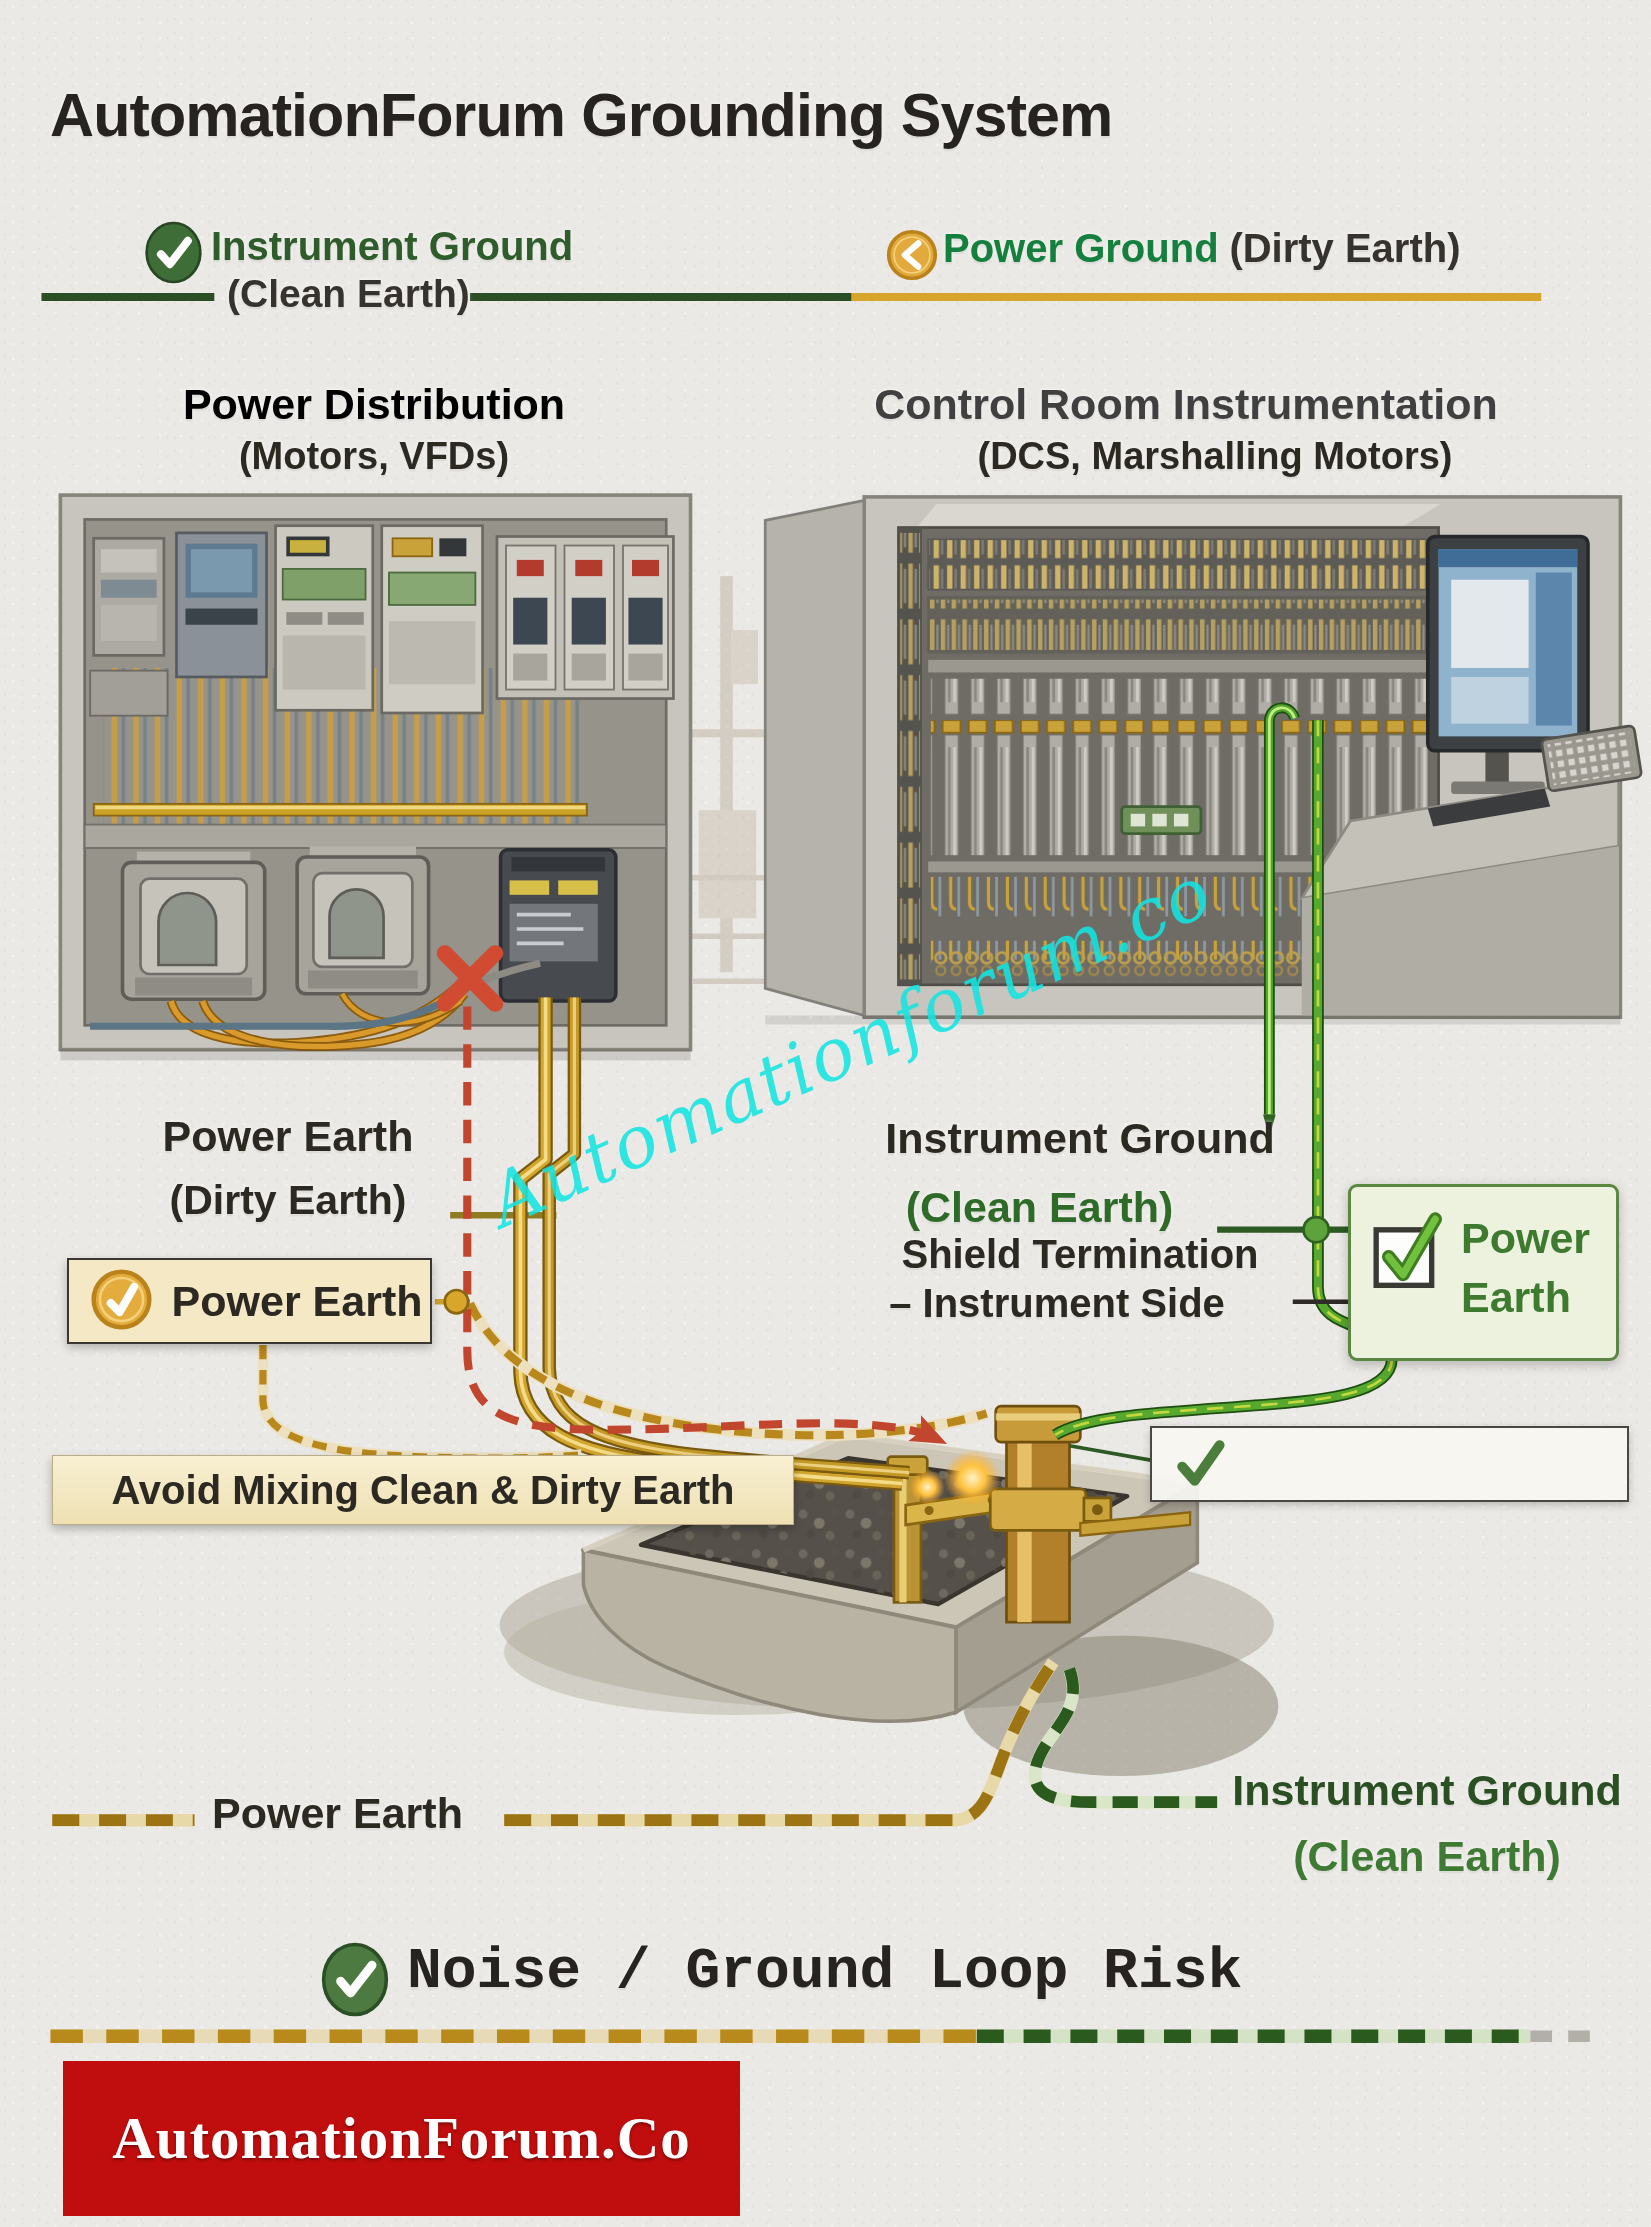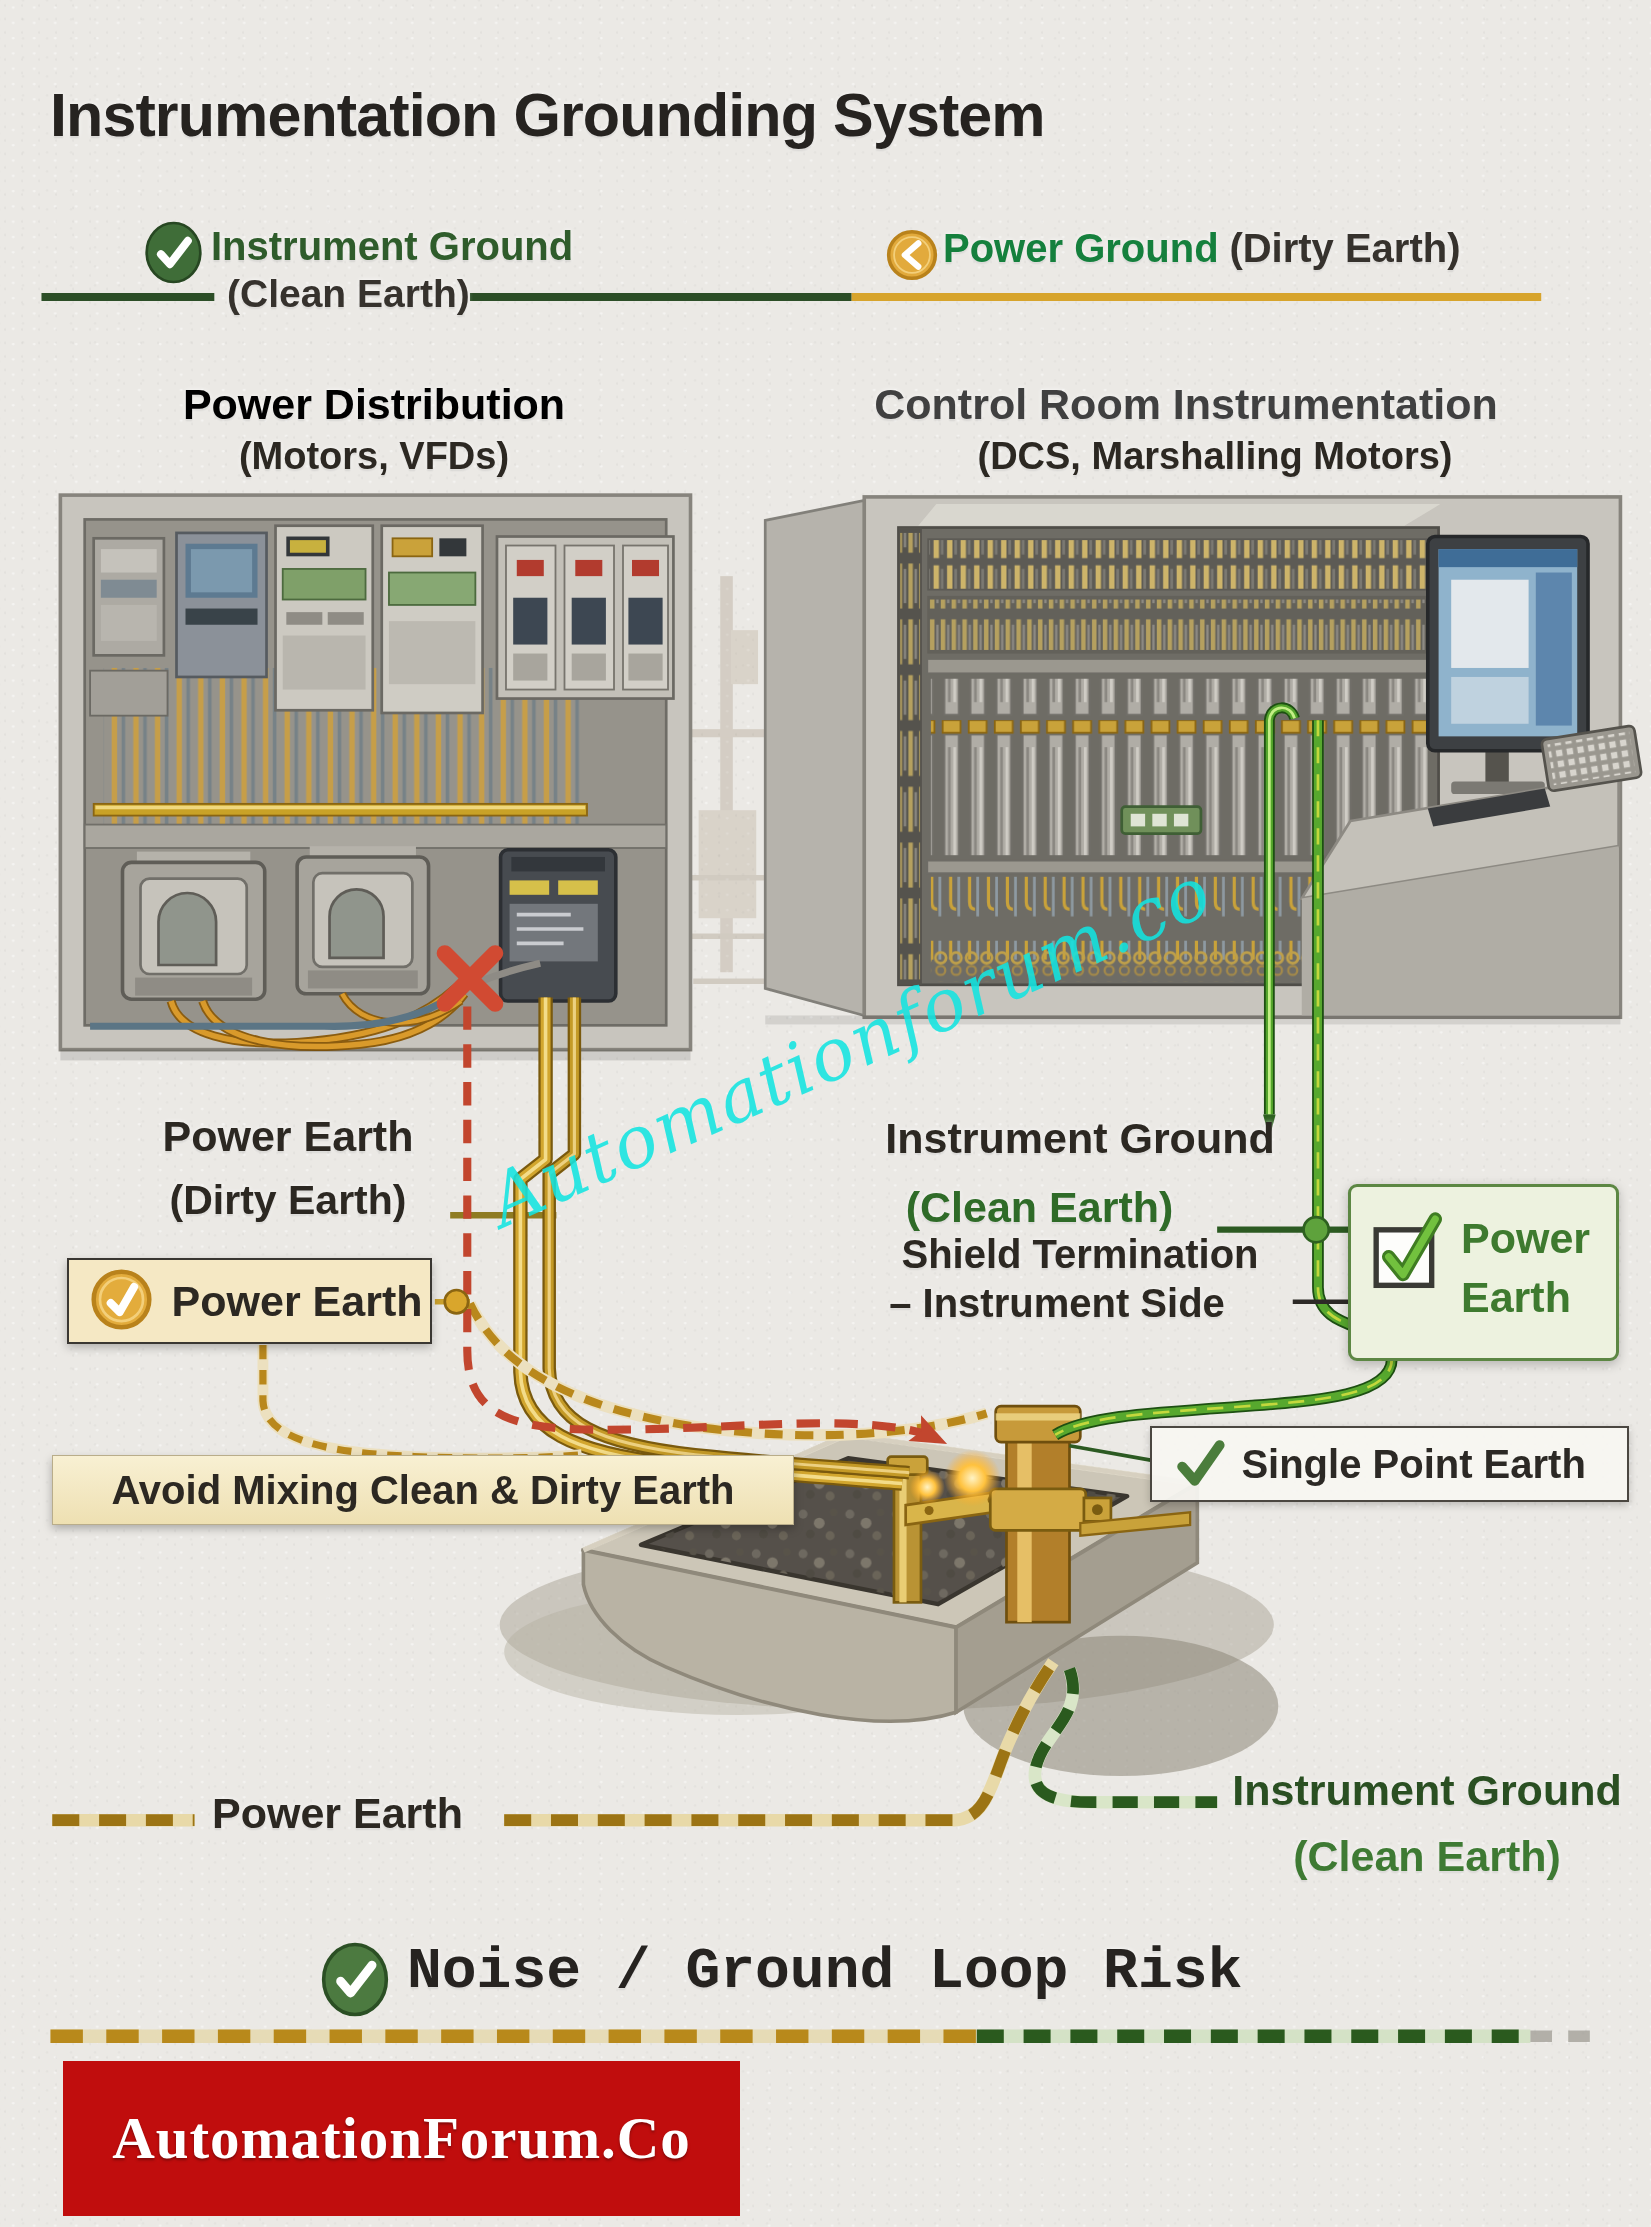--- a/index.html
+++ b/index.html
@@ -342,21 +342,21 @@
 
   <g>
     <line x1="56" y1="2262" x2="1085" y2="2262" stroke="#e6dbb6" stroke-width="15"></line>
     <line x1="56" y1="2262" x2="1085" y2="2262" stroke="#b8891b" stroke-width="15" stroke-dasharray="36 26"></line>
     <line x1="1085" y1="2262" x2="1700" y2="2262" stroke="#d4e2c6" stroke-width="15"></line>
     <line x1="1085" y1="2262" x2="1700" y2="2262" stroke="#2a5a1e" stroke-width="15" stroke-dasharray="30 22"></line>
     <line x1="1700" y1="2262" x2="1775" y2="2262" stroke="#9a978f" stroke-width="13" stroke-dasharray="24 18" opacity="0.7"></line>
   </g>
 </svg>
 
-<div class="lbl title">Instrumentation Grounding System</div>
+<div class="lbl title">AutomationForum Grounding System</div>
 
 <div class="icon" style="left:144px;top:220px;">
   <svg width="59" height="65" viewBox="-33 -36 66 72">
     <ellipse rx="30" ry="33" fill="#3f6d38" stroke="#274722" stroke-width="3"></ellipse>
     <path d="M-14,2 L-4,13 L16,-13" fill="none" stroke="#ffffff" stroke-width="9" stroke-linecap="round" stroke-linejoin="round"></path>
   </svg>
 </div>
 <div class="lbl leg-ig">Instrument Ground</div>
 <div class="lbl leg-ig-sub">(Clean Earth)</div>
 
@@ -396,21 +396,20 @@
 
 <div class="lbl s1 ctr">Shield Termination</div>
 <div class="lbl s2 ctr">– Instrument Side</div>
 
 <div class="spbox">
   <span>
     <svg width="50" height="50" viewBox="0 0 56 56">
       <path d="M8,32 L22,48 L50,8" fill="none" stroke="#4b7d3c" stroke-width="11" stroke-linecap="round" stroke-linejoin="round"></path>
     </svg>
   </span>
-  <span class="txt">Single Point Earth</span>
 </div>
 
 <div class="avoid">
   <span class="txt">Avoid Mixing Clean &amp; Dirty Earth</span>
 </div>
 
 <div class="badge">
   <span>
     <svg width="61" height="61" viewBox="-34 -34 68 68">
       <circle r="31" fill="#e3ac3c" stroke="#b9821b" stroke-width="5"></circle>

